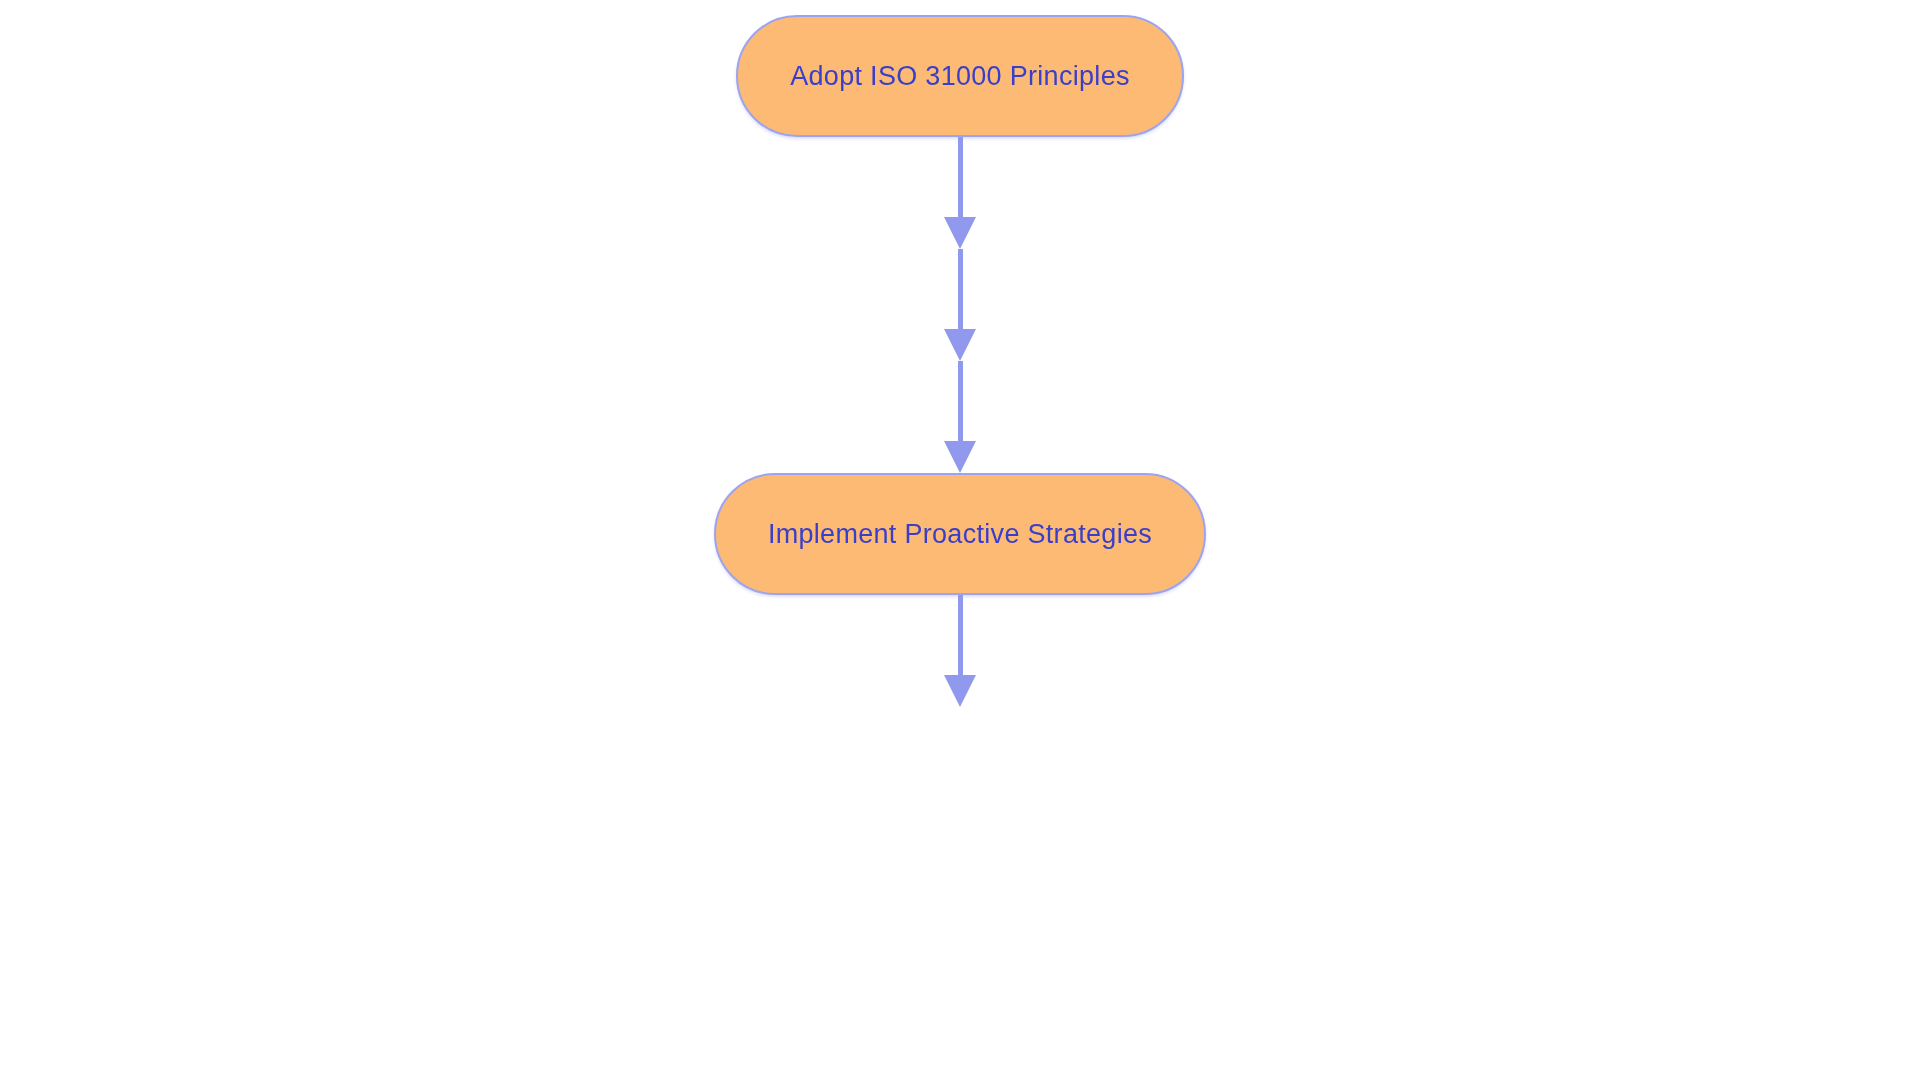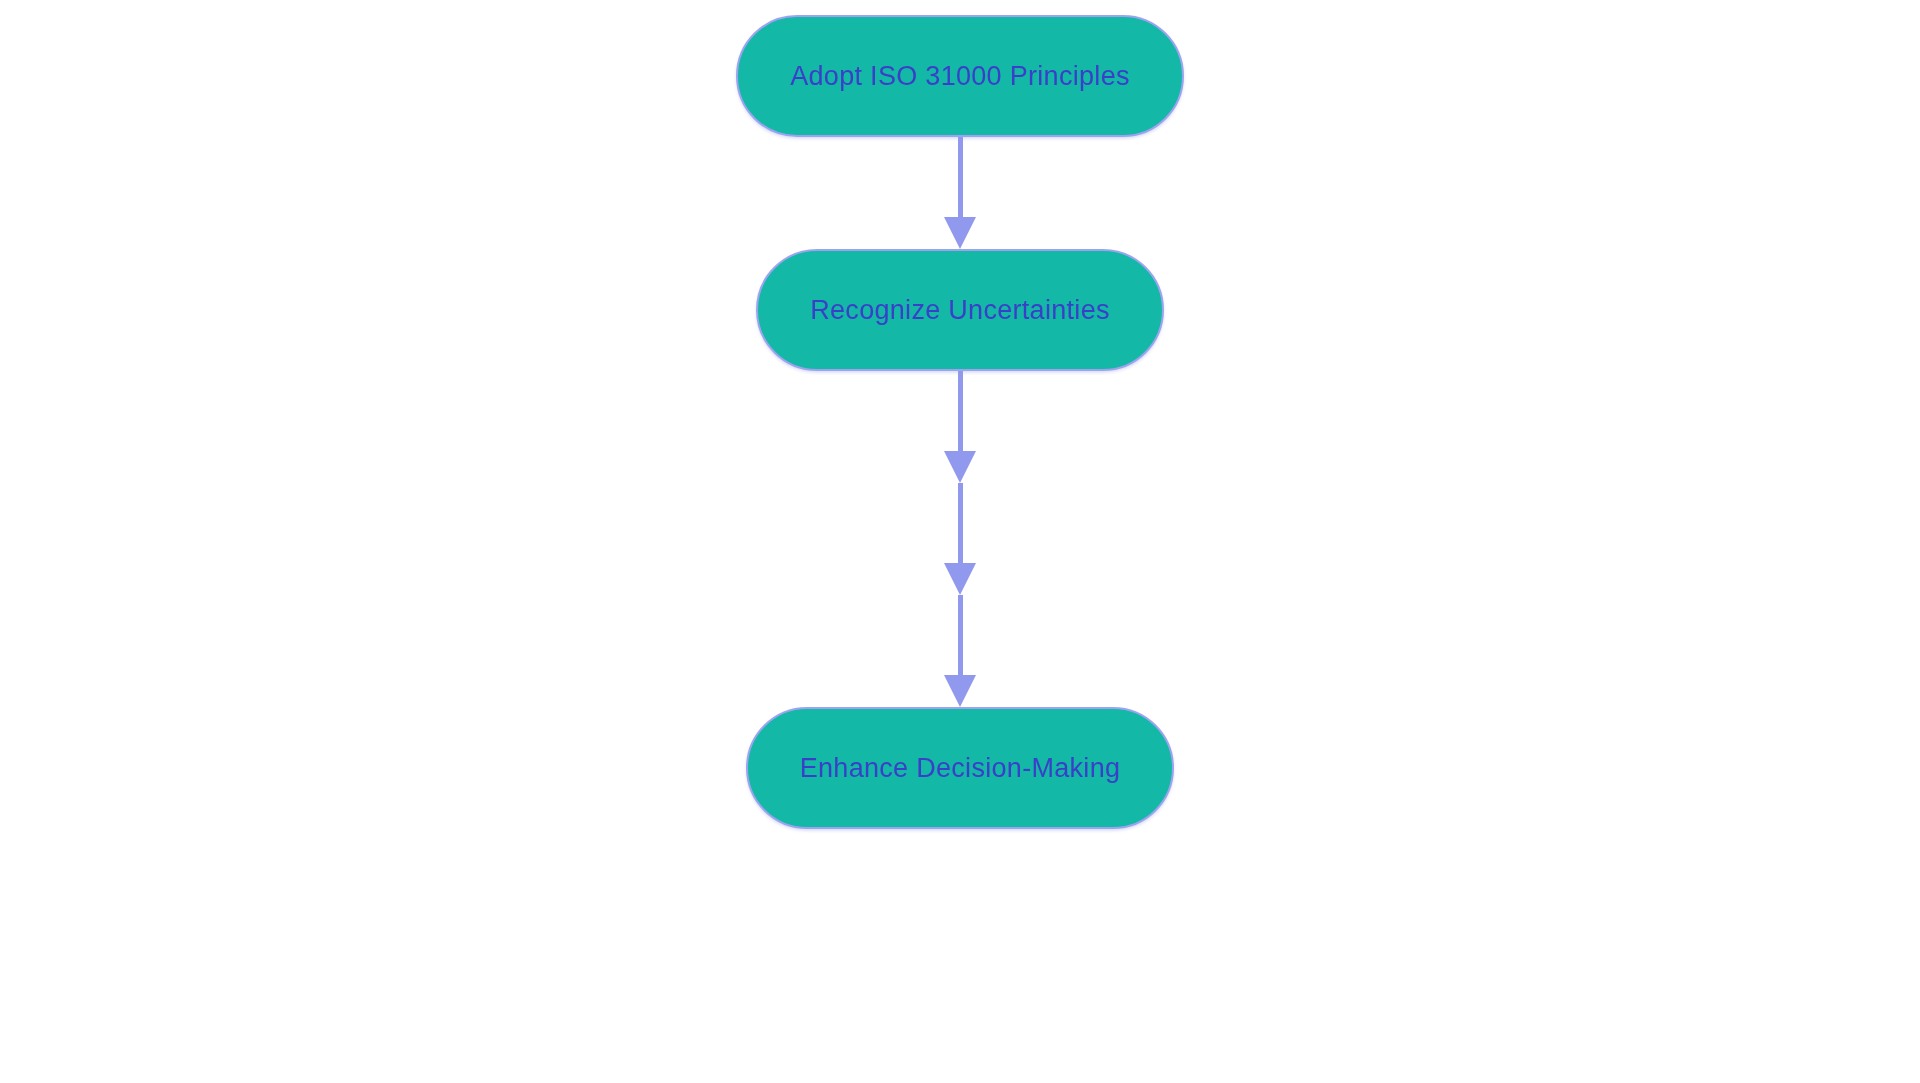--- a/index.html
+++ b/index.html
@@ -18,21 +18,21 @@
     display: flex;
     flex-direction: column;
     align-items: center;
     padding-top: 15px;
   }
 
   .node {
     height: 122px;
     min-height: 122px;
     border-radius: 61px;
-    background: #14b8a6;
+    background: #fdba74;
     border: 2px solid #9ca4f0;
     color: #3a3fc9;
     font-size: 27px;
     letter-spacing: 0.3px;
     display: flex;
     align-items: center;
     justify-content: center;
     padding: 0 52px;
     white-space: nowrap;
     box-shadow: 0 2px 3px rgba(120,128,230,0.25);
@@ -66,38 +66,35 @@
 
   <div class="node">
     <span>Adopt ISO 31000 Principles</span>
   </div>
 
   <div class="arrow">
     <div class="shaft"></div>
     <div class="head"></div>
   </div>
 
-  <div class="node">
-    <span>Recognize Uncertainties</span>
-  </div>
-
-  <div class="arrow">
-    <div class="shaft"></div>
-    <div class="head"></div>
-  </div>
-
 
   <div class="arrow">
     <div class="shaft"></div>
     <div class="head"></div>
   </div>
 
 
   <div class="arrow">
     <div class="shaft"></div>
     <div class="head"></div>
   </div>
 
   <div class="node">
-    <span>Enhance Decision-Making</span>
+    <span>Implement Proactive Strategies</span>
   </div>
+
+  <div class="arrow">
+    <div class="shaft"></div>
+    <div class="head"></div>
+  </div>
+
 
 </div>
 
 </body></html>

